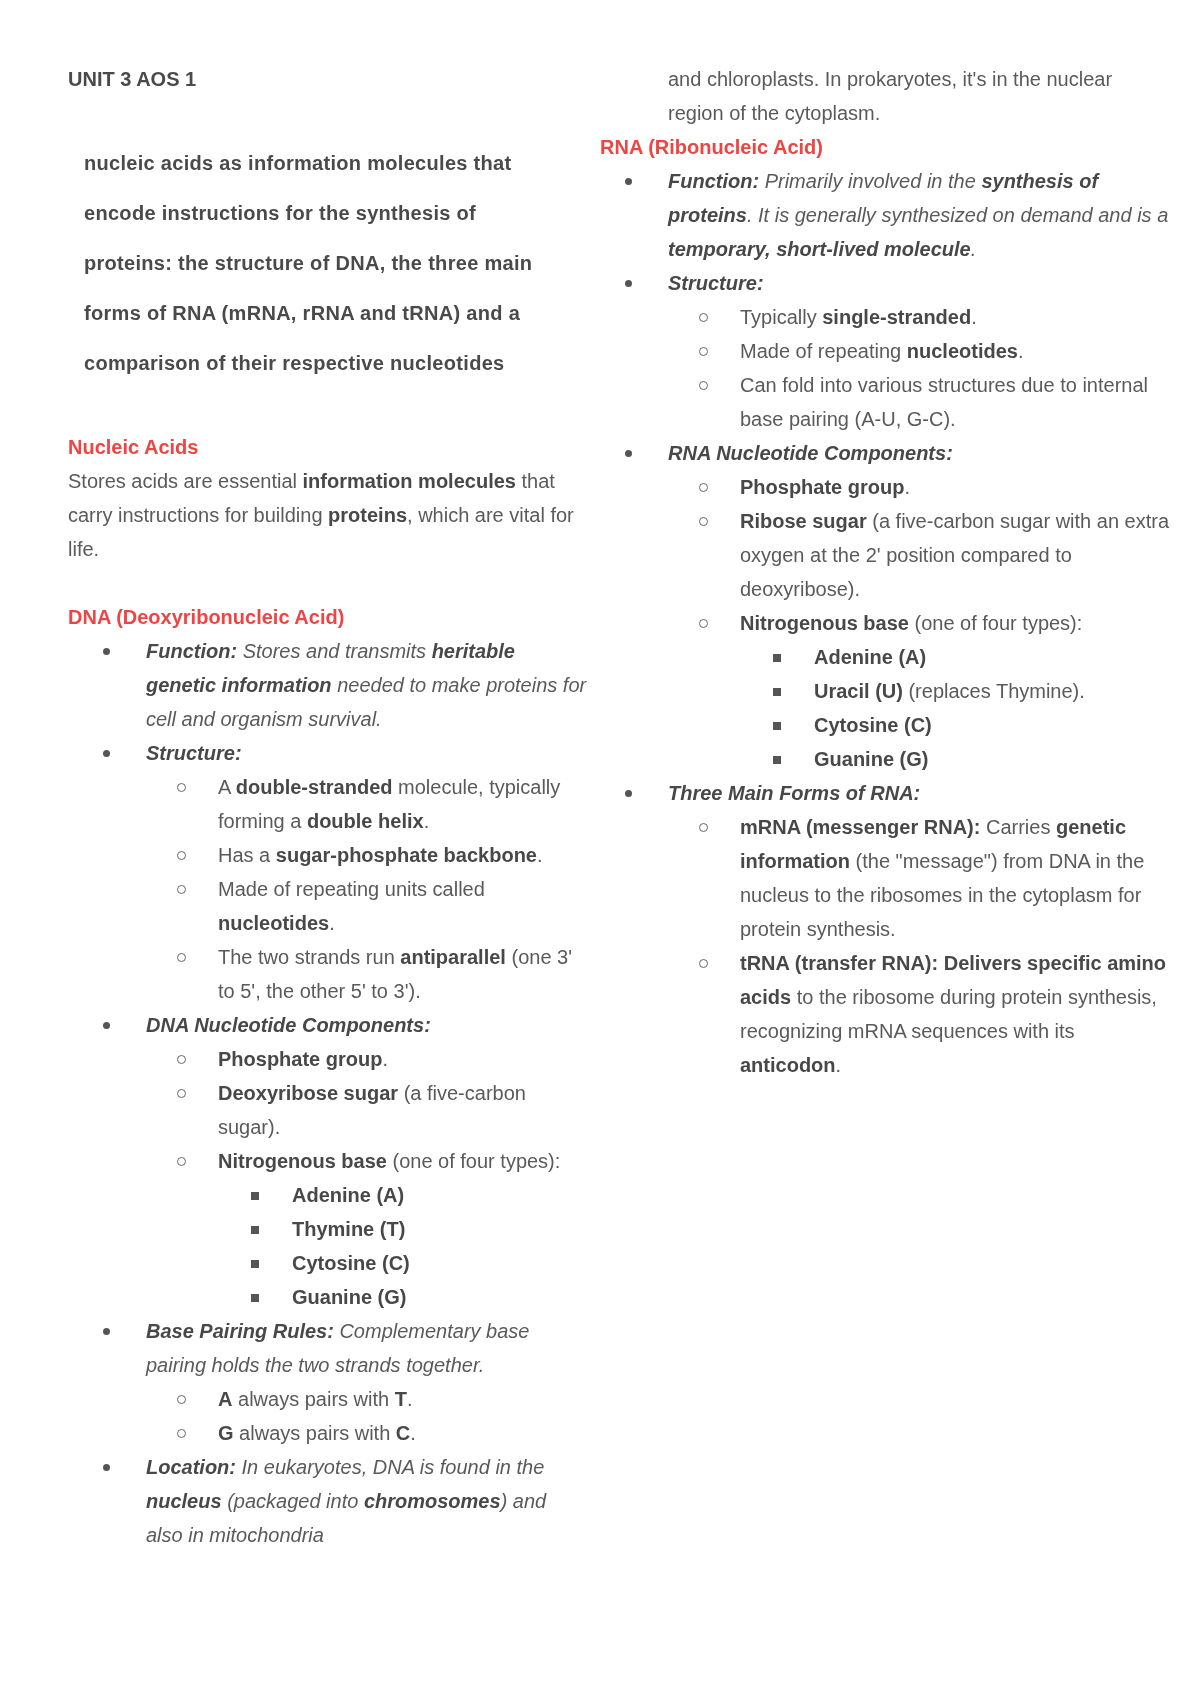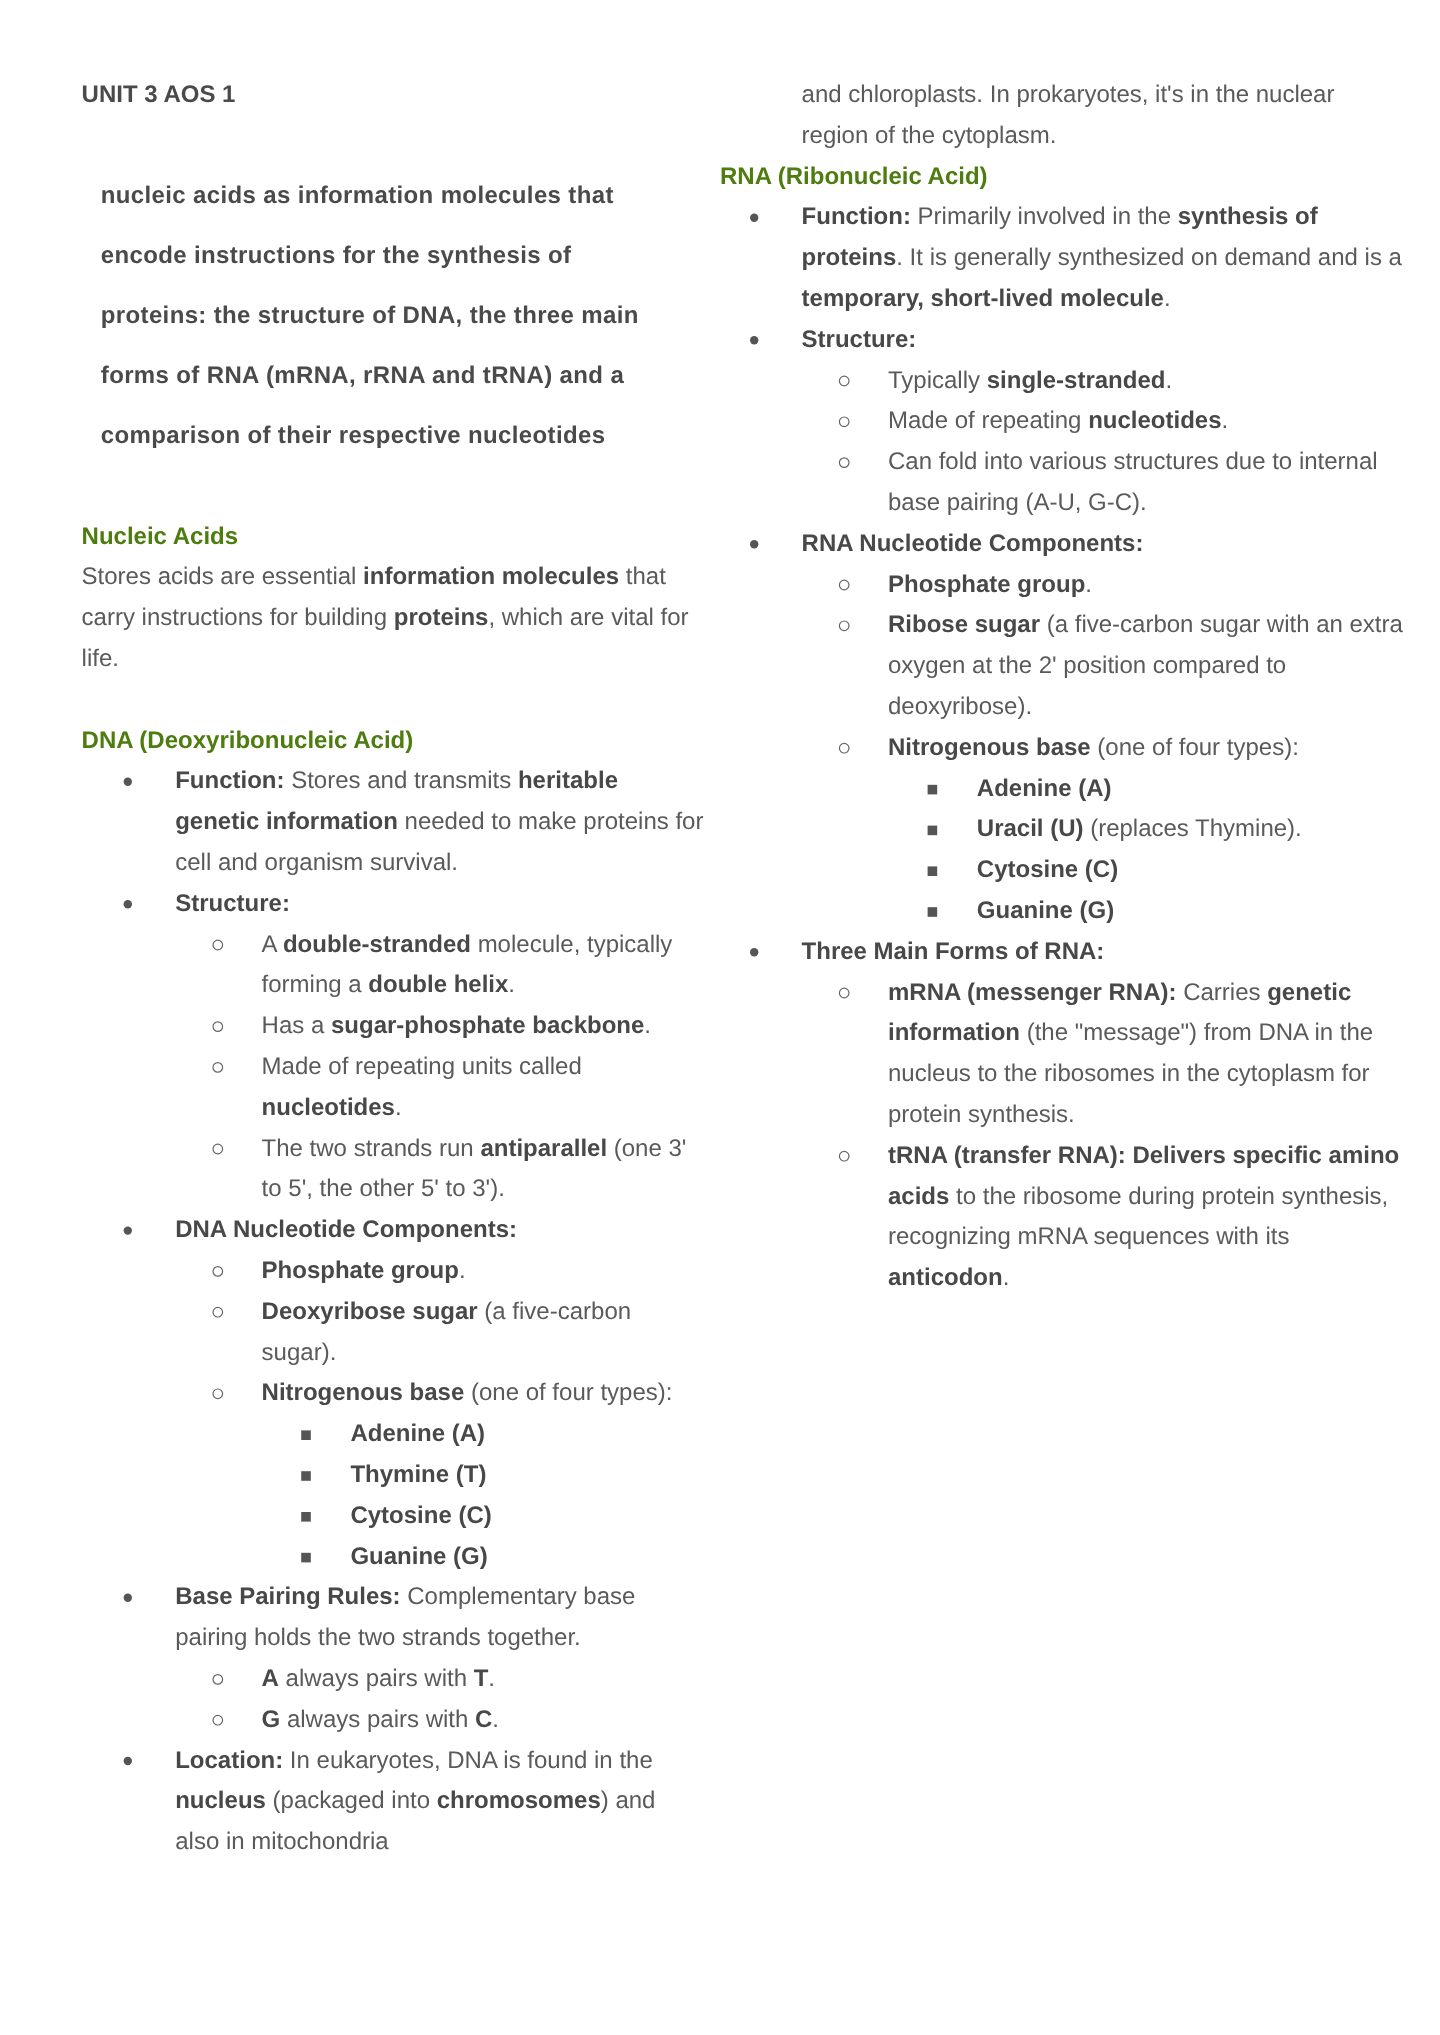--- a/index.html
+++ b/index.html
@@ -6,27 +6,27 @@
   body {
     width: 1200px; height: 1696px; position: relative; overflow: hidden;
     font-family: "Liberation Sans", "DejaVu Sans", sans-serif;
     font-size: 20px; color: #5a5a5a; line-height: 34px;
   }
   .col { position: absolute; top: 62px; width: 520px; }
   .col.left { left: 68px; }
   .col.right { left: 652px; top: 62px; }
   .title { font-weight: bold; color: #4a4a4a; margin: 0; }
   .subtitle { font-weight: bold; color: #4a4a4a; margin: 16px; letter-spacing: 0.3px; }
-  .heading { font-weight: bold; color: #4d7c0f; margin: 0; }
+  .heading { font-weight: bold; color: #ef4444; margin: 0; }
   .para { margin: 0; }
   .spacer { height: 34px; }
   b { color: #484848; font-weight: bold; }
   ul { list-style: none; margin: 0; padding: 0; }
   li { position: relative; margin: 0; }
-  .l1 { padding-left: 78px; }
+  .l1 { padding-left: 78px; font-style: italic; }
   .l2 { padding-left: 150px; }
   .l3 { padding-left: 224px; }
   .marker { position: absolute; top: 0; color: #555; }
   .l1 > .marker { left: 35px; }
   .l2 > .marker { left: 109px; }
   .l3 > .marker { left: 183px; }
   .dot { display: inline-block; width: 7px; height: 7px; border-radius: 50%; background: #555; position: absolute; top: 14px; }
   .ring { display: inline-block; width: 7px; height: 7px; border-radius: 50%; border: 1.3px solid #666; position: absolute; top: 13px; }
   .sq { display: inline-block; width: 8px; height: 8px; background: #555; position: absolute; top: 14px; }
 </style>

